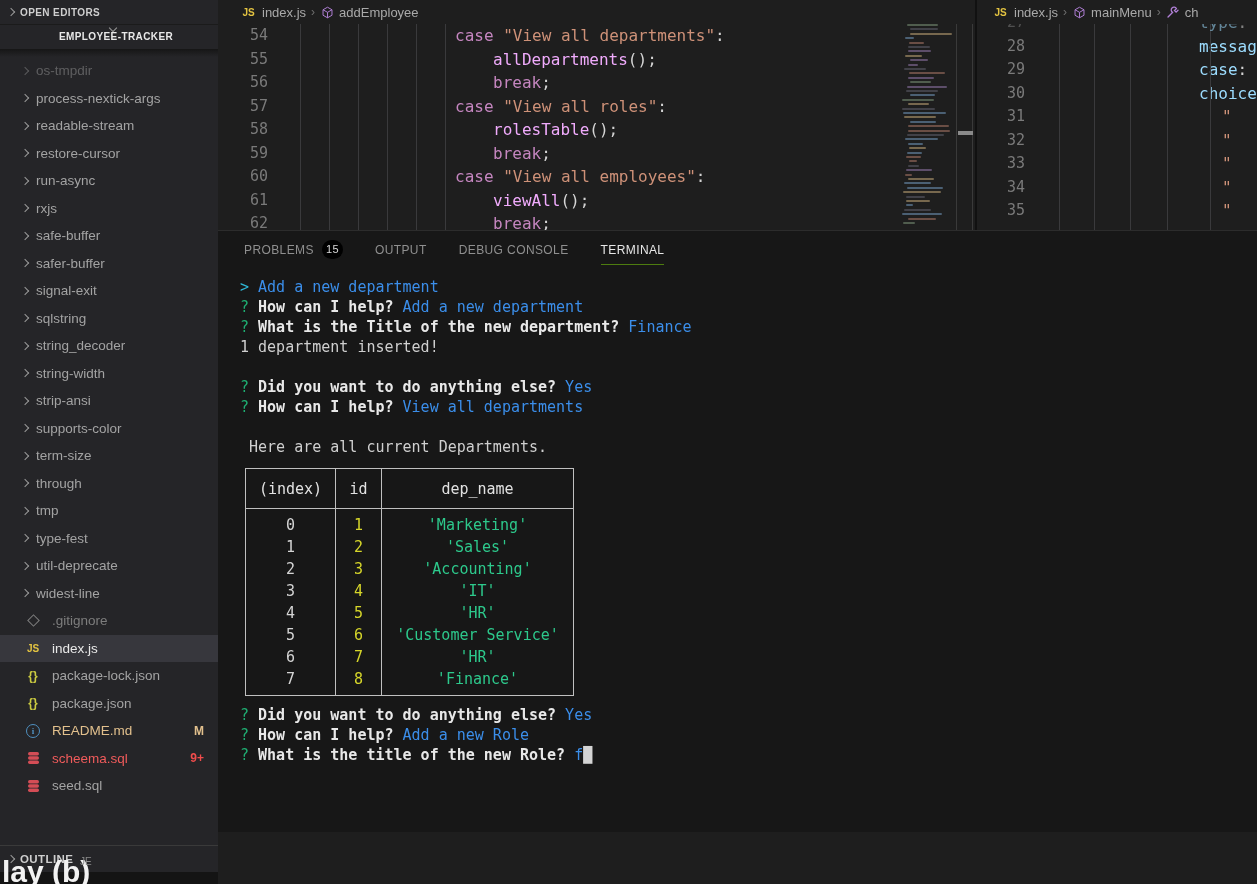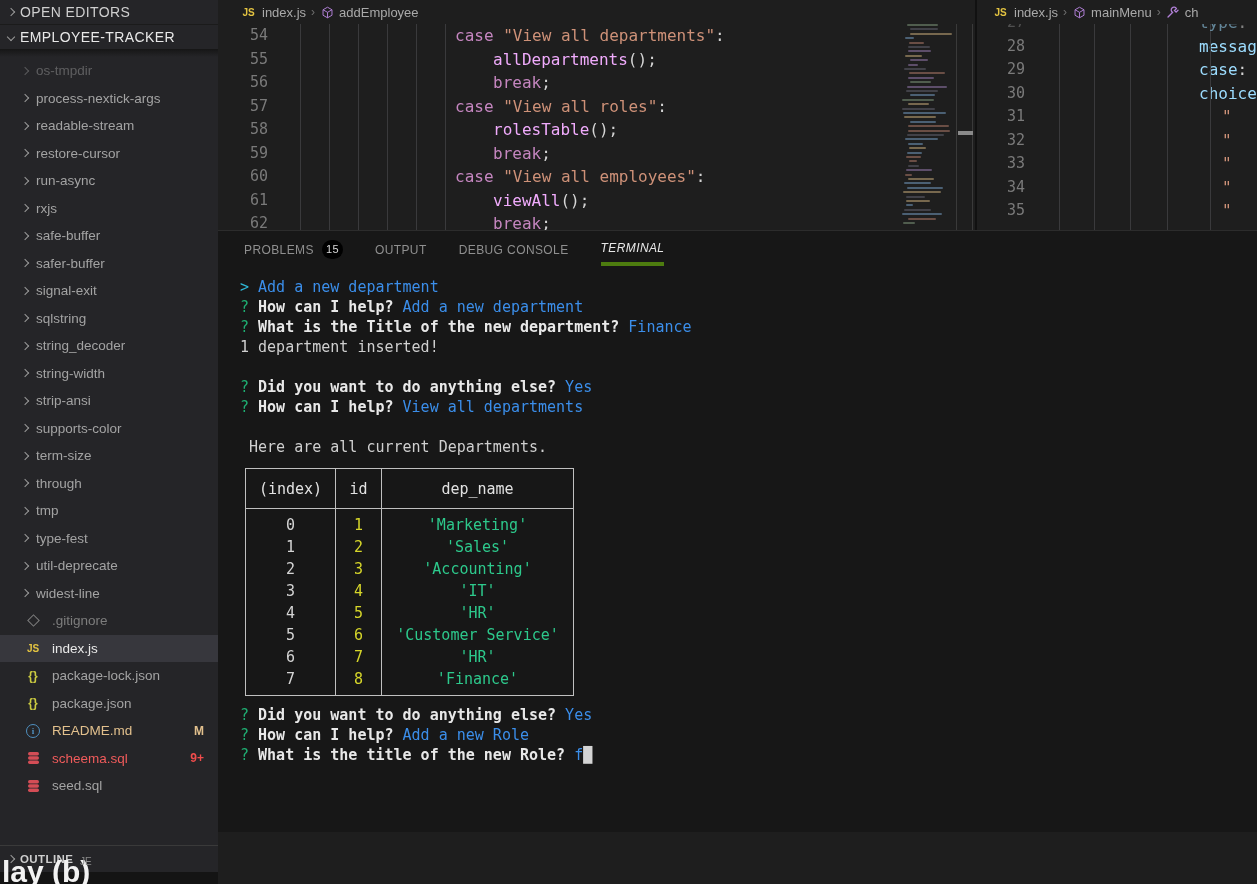--- a/index.html
+++ b/index.html
@@ -5,23 +5,23 @@
   * { margin:0; padding:0; box-sizing:border-box; }
   html,body { background:#000; }
   .root {
     position:relative; width:1257px; height:884px; overflow:hidden;
     background:#1e1e1e; font-family:"Liberation Sans", sans-serif;
     -webkit-font-smoothing:antialiased; color:#ccc;
   }
   
   .sidebar { position:absolute; left:0; top:0; width:218px; height:884px; background:#252528; overflow:hidden; }
   .side-row { display:flex; align-items:center; height:25px; padding-left:8px; }
-  .side-row .lbl { font-size:14px; font-weight:normal; color:#cfcfcf; letter-spacing:.4px; margin-left:6px; }
+  .side-row .lbl { font-size:10px; font-weight:bold; color:#cfcfcf; letter-spacing:.4px; margin-left:6px; }
   .open-editors { border-bottom:1px solid #1b1b1b; }
-  .project-row { height:24px; }
+  .project-row { height:24px;flex-direction:column; }
   .project-row .lbl { color:#e8e8e8; }
   .tree-shadow { height:8px; background:linear-gradient(#161616, rgba(22,22,22,0)); }
   .tree { position:relative; }
   .tree-row { display:flex; align-items:center; height:27.5px; padding-left:22px; color:#a3a3a3; font-size:13.5px; cursor:pointer; }
   .tree-row.faded { opacity:.45; }
   .tree-row.selected { background:#37373d; color:#e8e8e8; }
   .tree-row .name { margin-left:8px; white-space:nowrap; }
   .tree-row .badge { margin-left:auto; margin-right:14px; font-size:12px; font-weight:bold; }
   .badge.mod { color:#e2c08d; }
   .badge.err { color:#f14c4c; }
@@ -67,21 +67,21 @@
   .scroll-lane { position:absolute; left:738px; top:24px; width:17px; height:206px; border-left:1px solid #3a3a3a; border-right:1px solid #3a3a3a; }
   .scroll-slider { position:absolute; left:1px; top:107px; width:15px; height:4px; background:#8a8a8a; }
   .clip-up { margin-top:-13px; }
   .half-line { opacity:.55; }
   
   .panel { position:absolute; left:218px; top:230px; width:1039px; height:602px; background:#171717; border-top:1px solid #2c2c2c; }
   .panel-tabs { display:flex; align-items:center; height:36px; padding-left:26px; gap:32px; }
   .ptab { display:flex; align-items:center; gap:8px; font-size:12px; letter-spacing:.4px; color:#8f8f8f; cursor:pointer; height:100%; }
   .ptab .t { padding:9px 0 7px; }
   .ptab.active { color:#e7e7e7; }
-  .ptab.active .t { border-bottom:4px solid #4d7c0f;font-style:italic; }
+  .ptab.active .t { border-bottom:1px solid #4d7c0f; }
   .pbadge { min-width:19px; height:19px; border-radius:10px; background:#000000; color:#d8d8d8; font-size:11px; display:flex; align-items:center; justify-content:center; padding:0 4px; }
   .terminal { padding:10px 0 0 22px; font-family:"DejaVu Sans Mono", monospace; font-size:15px; color:#cfcfcf; }
   .t-line { height:20px; line-height:20px; white-space:pre; }
   .t-gt{color:#2fb6d4;} .t-q{color:#1fae72;} .t-b{color:#e8e8e8;font-weight:bold;} .t-a{color:#3b8eea;} .t-p{color:#cfcfcf;} .t-cur{color:#d4d4d4;}
   
   .dep-table { border-collapse:collapse; margin:11px 0 9px 5px; font-size:15px; }
   .dep-table th, .dep-table td { border-left:1px solid #c0c0c0; border-right:1px solid #c0c0c0; text-align:center; font-weight:normal; }
   .dep-table thead th { border:1px solid #c0c0c0; height:40px; color:#e2e2e2; }
   .dep-table td { line-height:22px; }
   .dep-table tbody tr:first-child td { padding-top:5px; }

